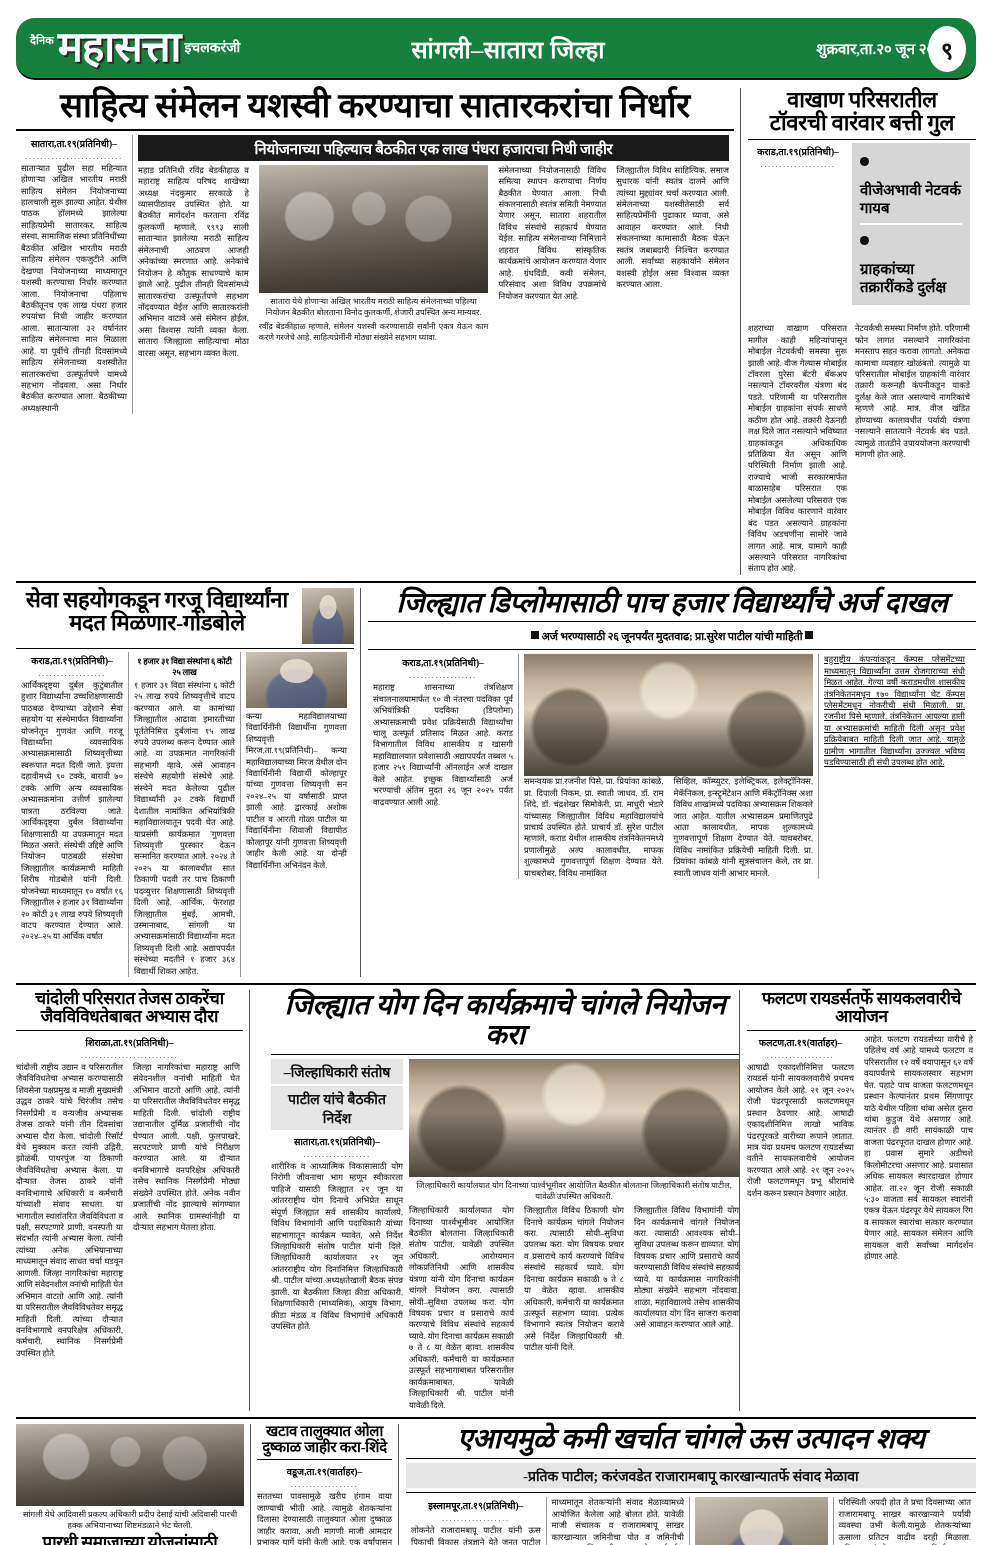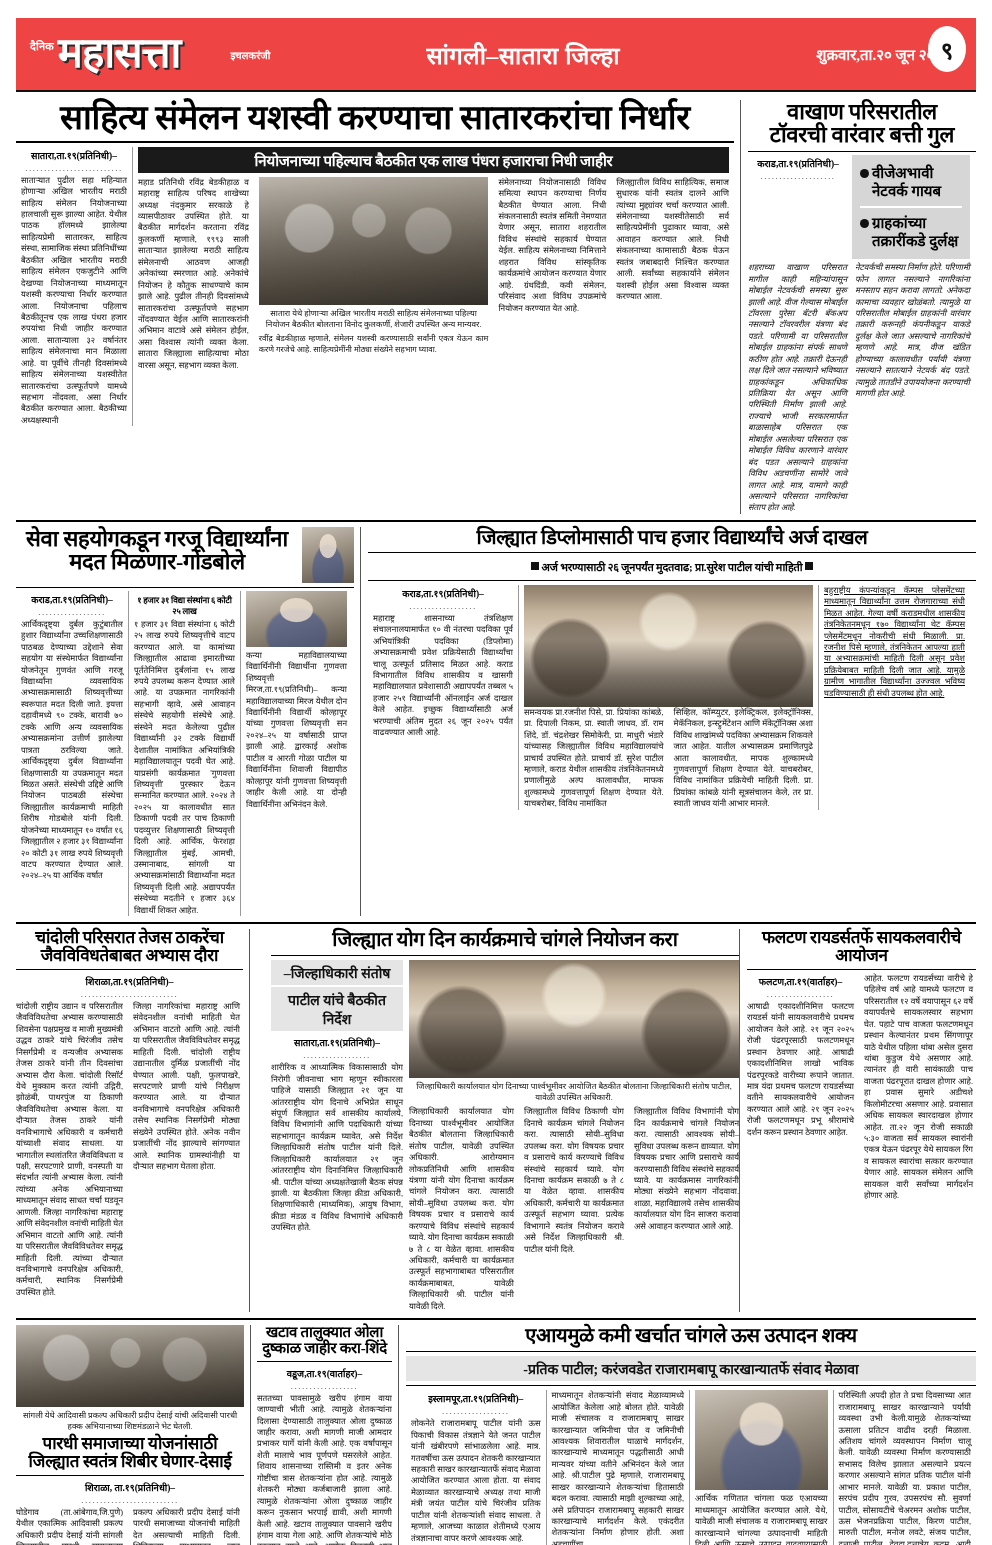--- a/index.html
+++ b/index.html
@@ -14,41 +14,42 @@
   .page {
     width: 992px;
     height: 1545px;
     position: relative;
     padding: 18px 16px 10px 16px;
     background: #fff;
   }
 
   
   .masthead {
-    height: 74px;
-    background: #ef4444;
+    height: 62px;
+    background: #15803d;
     display: flex;
     align-items: center;
     position: relative;
     padding: 0 12px 0 14px;
     border-bottom: 2px solid #111;
+    border-radius: 19px;
   }
   .mh-left { display: flex; align-items: flex-end; gap: 4px; flex: 0 0 auto; }
   .mh-dainik {
     color: #fff; font-size: 11px; font-weight: bold; line-height: 1;
     padding-bottom: 22px; letter-spacing: .2px;
   }
   .mh-title {
     color: #ffffff; font-size: 42px; font-weight: bold; line-height: .95;
     letter-spacing: -1px;
     text-shadow: 1px 1px 0 #2a2a2a, 2px 2px 0 #2a2a2a;
     font-family: "Liberation Serif", serif;
   }
   .mh-sub {
-    color: #fff; font-size: 10px; font-weight: bold; padding-bottom: 12px; margin-left: 46px;
+    color: #fff; font-size: 14px; font-weight: bold; padding-bottom: 12px;
   }
   .mh-center {
     flex: 1; text-align: center; color: #fff;
     font-size: 24px; font-weight: bold; letter-spacing: .5px;
     padding-right: 40px;
   }
   .mh-date {
     color: #fff; font-size: 15px; font-weight: bold; padding-right: 14px;
     white-space: nowrap;
   }
@@ -62,21 +63,21 @@
 
   
   .rule { border-top: 1px solid #000; }
   .rule-thick { border-top: 2px solid #000; }
 
   .hl {
     font-weight: bold; text-align: center; line-height: 1.05;
     letter-spacing: -0.3px;
   }
   .hl-mega { font-size: 34px; }
-  .hl-xl   { font-size: 20px; }
+  .hl-xl   { font-size: 28px; font-style: italic; }
   .hl-lg   { font-size: 22px; }
   .hl-md   { font-size: 17px; }
   .hl-sm   { font-size: 15px; }
 
   .subbar {
     background: #1a1a1a; color: #fff; text-align: center;
     font-weight: bold; font-size: 15px; padding: 3px 6px;
     letter-spacing: -0.2px;
   }
   .subbar-gray {
@@ -134,22 +135,22 @@
     content: ""; position: absolute; inset: 0;
     background:
       radial-gradient(circle at 16% 60%, rgba(50,40,30,.5) 0 14%, transparent 16%),
       radial-gradient(circle at 84% 62%, rgba(50,40,30,.5) 0 14%, transparent 16%),
       radial-gradient(circle at 50% 30%, rgba(255,250,235,.5) 0 15%, transparent 18%);
   }
 
   
   .bulletbox { background: #d6d6d6; padding: 6px 8px; }
   .bulletbox .bitem {
-    display: flex; align-items: flex-start; gap: 3px;
-    font-size: 15px; font-weight: bold; line-height: 1.2; padding: 3px 0;
+    display: flex; align-items: flex-start; gap: 15px;
+    font-size: 15px; font-weight: bold; line-height: 1.2; padding: 3px 0; flex-direction: column;
   }
   .bulletbox .bdot {
     width: 9px; height: 9px; background: #111; border-radius: 50%;
     flex: 0 0 auto; margin-top: 5px;
   }
   .bsep { border-top: 2px solid #fff; margin: 3px 0; }
 
   .sq { display: inline-block; width: 8px; height: 8px; background: #111; vertical-align: 1px; }
 
   
@@ -231,21 +232,21 @@
               <span>वीजेअभावी नेटवर्क गायब</span>
             </div>
             <div class="bsep"></div>
             <div class="bitem">
               <span class="bdot"></span>
               <span>ग्राहकांच्या तक्रारींकडे दुर्लक्ष</span>
             </div>
           </div>
         </div>
       </div>
-      <div class="cols" style="margin-top:3px;font-style:italic;">
+      <div class="cols" style="margin-top:18px;">
         <div style="width:104px; padding-right:5px;">
           <div class="body-txt">शहराच्या वाखाण परिसरात मागील काही महिन्यांपासून मोबाईल नेटवर्कची समस्या सुरू झाली आहे. वीज गेल्यास मोबाईल टॉवरला पुरेसा बॅटरी बॅकअप नसल्याने टॉवरवरील यंत्रणा बंद पडते. परिणामी या परिसरातील मोबाईल ग्राहकांना संपर्क साधणे कठीण होत आहे. तक्रारी देऊनही लक्ष दिले जात नसल्याने भविष्यात ग्राहकांकडून अधिकाधिक प्रतिक्रिया येत असून आणि परिस्थिती निर्माण झाली आहे. राज्याचे भाजी सरकारमार्फत बाळासाहेब परिसरात एक मोबाईल असलेल्या परिसरात एक मोबाईल विविध कारणाने वारंवार बंद पडत असल्याने ग्राहकांना विविध अडचणींना सामोरे जावे लागत आहे. मात्र, यामागे काही असल्याने परिसरात नागरिकांचा संताप होत आहे.</div>
         </div>
         <div style="width:118px; padding-left:3px;">
           <div class="body-txt">
             नेटवर्कची समस्या निर्माण होते. परिणामी फोन लागत नसल्याने नागरिकांना मनस्ताप सहन करावा लागतो. अनेकदा कामाचा व्यवहार खोळंबतो. त्यामुळे या परिसरातील मोबाईल ग्राहकांनी वारंवार तक्रारी करूनही कंपनीकडून याकडे दुर्लक्ष केले जात असल्याचे नागरिकांचे म्हणणे आहे. मात्र, वीज खंडित होण्याच्या कालावधीत पर्यायी यंत्रणा नसल्याने सातत्याने नेटवर्क बंद पडते. त्यामुळे तातडीने उपाययोजना करण्याची मागणी होत आहे.
           </div>
         </div>
       </div>
     </div>

